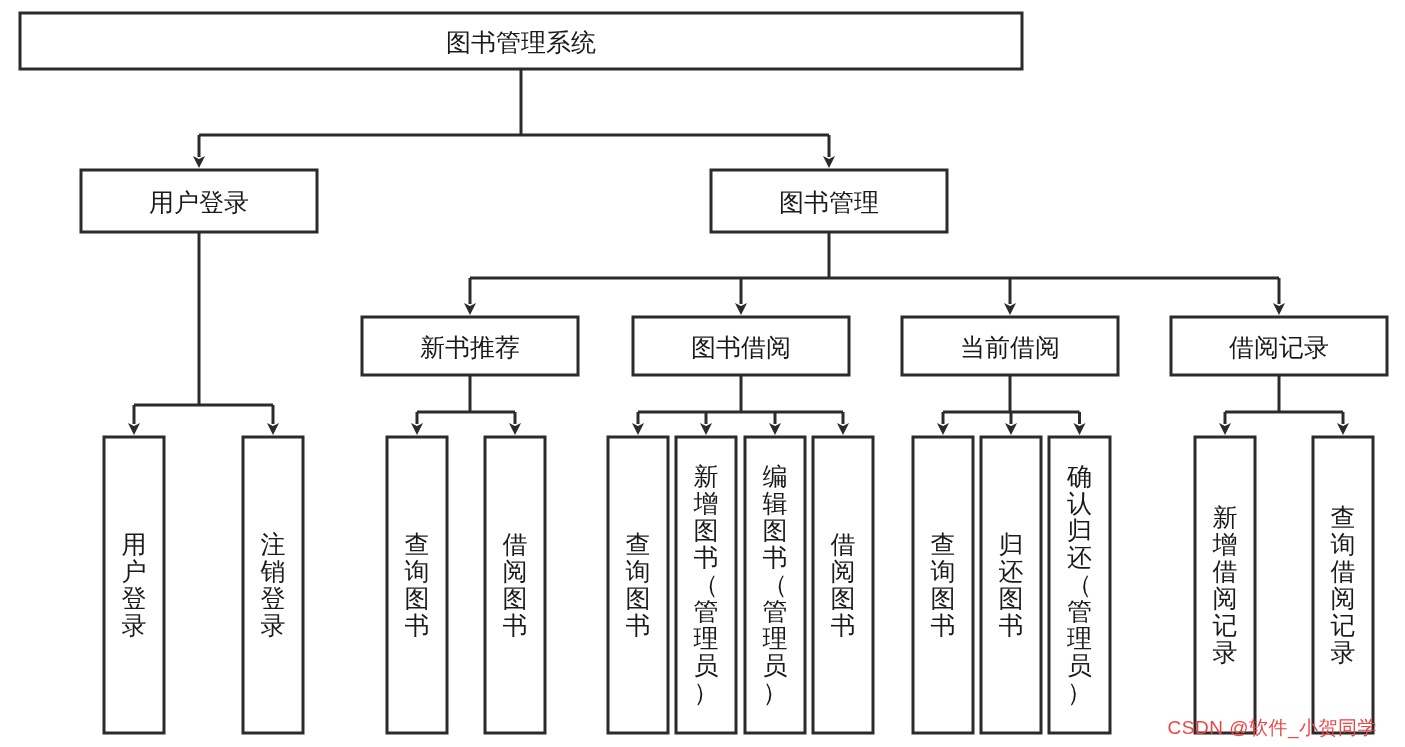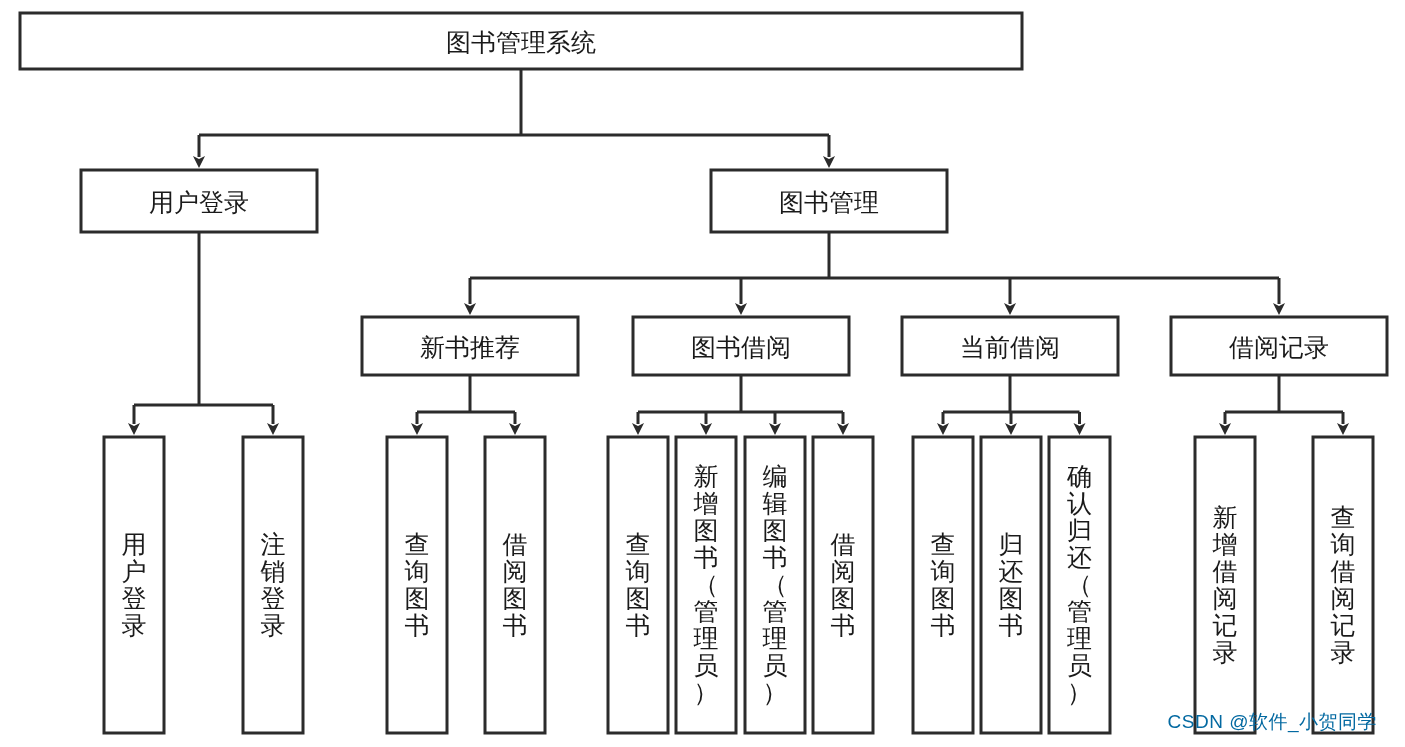--- a/index.html
+++ b/index.html
@@ -52,24 +52,24 @@
   }
   .node-label-v {
     font-family: "Liberation Sans", "DejaVu Sans", sans-serif;
     font-size: 25px;
     fill: #1a1a1a;
     text-anchor: middle;
   }
   .watermark {
     position: absolute;
     right: 8px;
-    bottom: 12px;
+    bottom: 6px;
     font-family: "Liberation Sans", "DejaVu Sans", sans-serif;
     font-size: 19px;
-    color: #0369a1;
+    color: #ef4444;
     letter-spacing: 0.5px;
     white-space: nowrap;
     pointer-events: none;
   }
 </style>
 </head>
 <body>
 
 <div id="diagram-root">
 

